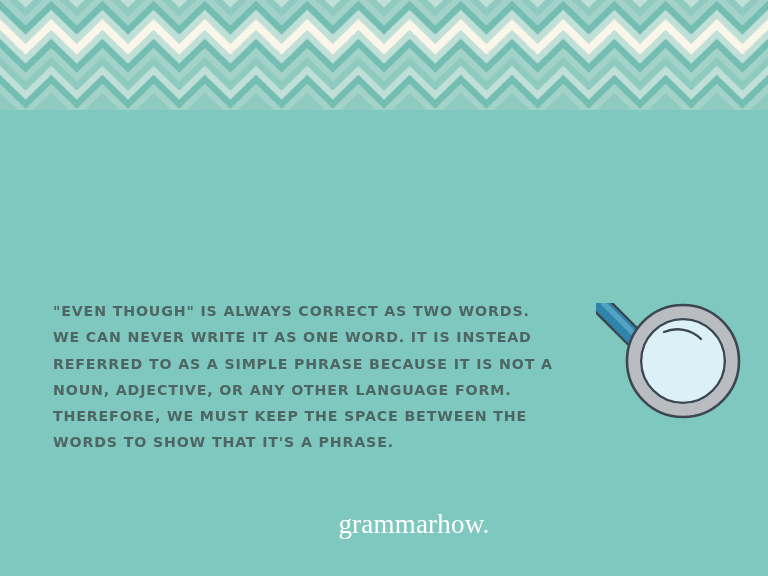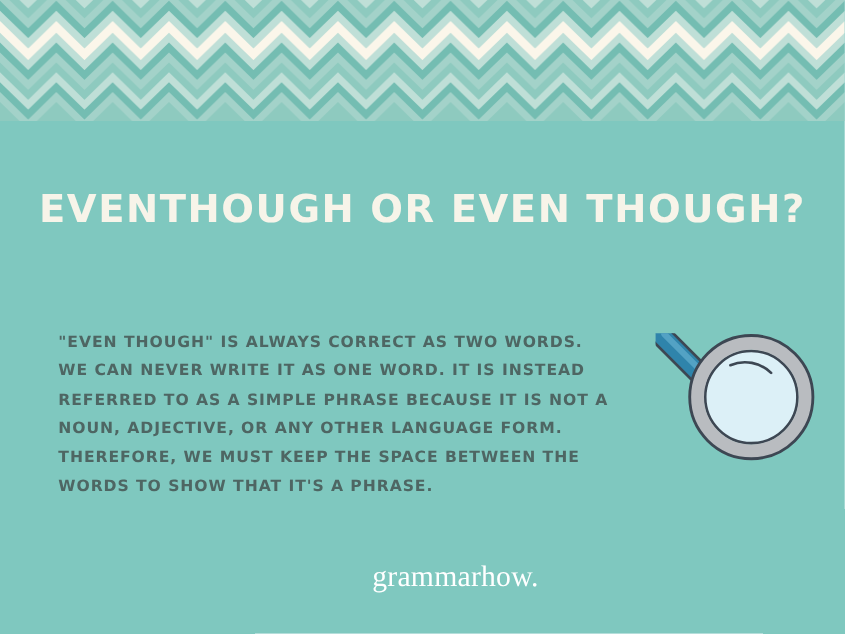--- a/index.html
+++ b/index.html
@@ -125,21 +125,20 @@
             <polyline points="-25.6,106 0,81 25.6,106 51.2,81 76.8,106" stroke="#74bdb2"></polyline>
             <polyline points="-25.6,115 0,90 25.6,115 51.2,90 76.8,115" stroke="#a3d2c9"></polyline>
             <polyline points="-25.6,124 0,99 25.6,124 51.2,99 76.8,124" stroke="#8ecabf"></polyline>
           </g>
         </pattern>
       </defs>
       <rect x="0" y="0" width="768" height="110" fill="url(#chev)"></rect>
     </svg>
   </div>
 
-  <h1 id="title">EVENTHOUGH OR EVEN THOUGH?</h1>
 
   <p id="body-text">"EVEN THOUGH" IS ALWAYS CORRECT AS TWO WORDS. WE CAN NEVER WRITE IT AS ONE WORD. IT IS INSTEAD REFERRED TO AS A SIMPLE PHRASE BECAUSE IT IS NOT A NOUN, ADJECTIVE, OR ANY OTHER LANGUAGE FORM. THEREFORE, WE MUST KEEP THE SPACE BETWEEN THE WORDS TO SHOW THAT IT'S A PHRASE.</p>
 
   <div id="magnifier">
     <svg viewBox="0 0 152 145" aria-hidden="true">
 
       <g transform="rotate(45 56 52)">
 
         <rect x="38" y="45" width="20" height="15" rx="3" fill="#b9bcc0" stroke="#3d4753" stroke-width="2.4"></rect>
 

